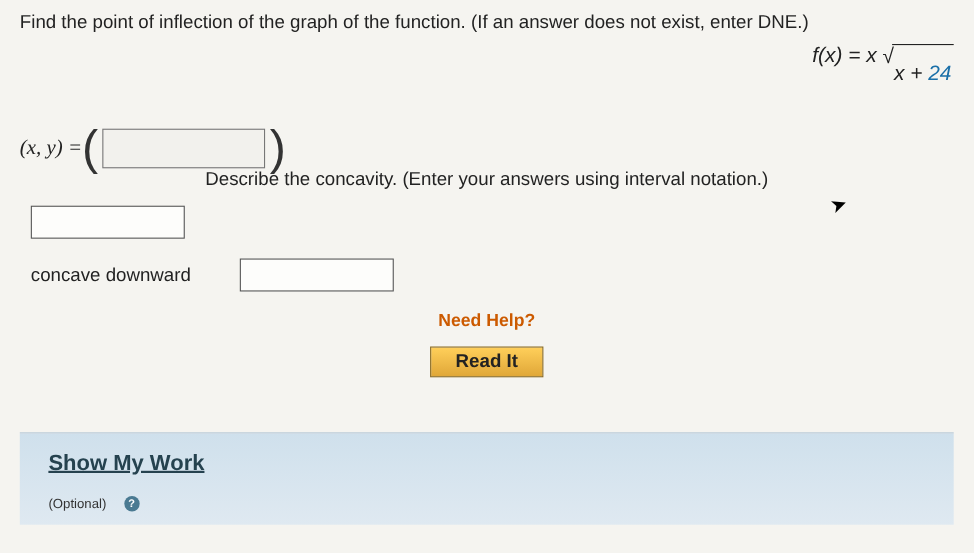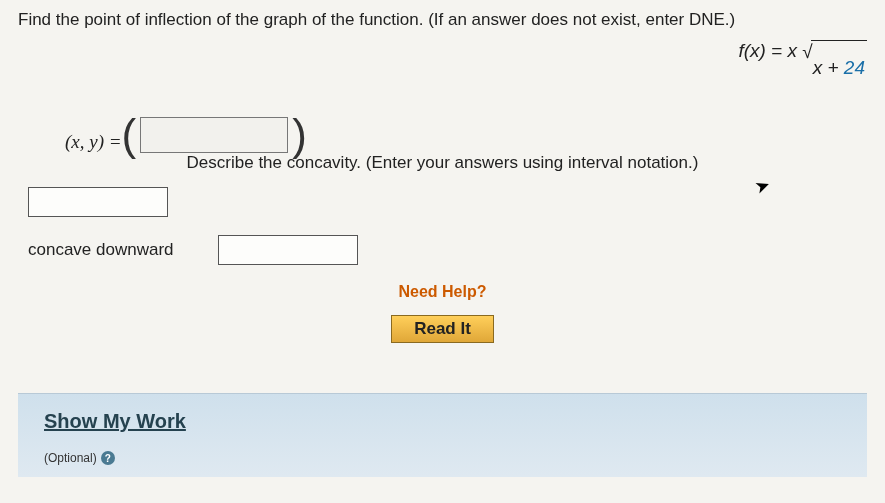--- a/index.html
+++ b/index.html
@@ -12,21 +12,21 @@
     color: #222;
     font-size: 17px;
     position: relative;
   }
   .question-line { margin-bottom: 10px; }
   .constant { color: #1a6fa8; }
   .formula { margin-left: 74px; font-style: italic; font-family: Liberation Sans, sans-serif; font-size: 19px; text-align: right; }
   .sqrt-wrap { display:inline-flex; align-items:flex-start; }
   .radical { font-style: normal; font-size: 19px; margin-right: -2px; position:relative; top:1px; }
   .under { border-top: 1.5px solid #222; padding: 16px 2px; }
-  .point-row { margin-top: 22px; display:flex; align-items:flex-end; font-family: 'Times New Roman', serif; font-style: italic; font-size:19px;margin-left:47px; }
+  .point-row { margin-top: 22px; display:flex; align-items:center; font-family: 'Times New Roman', serif; font-style: italic; font-size:19px; }
   .paren { font-size: 44px; font-weight: 200; font-style: normal; font-family: Arial; color:#333; line-height: 36px; }
   .answer-box-lg {
     width: 148px; height: 36px;
     border: 1px solid #777;
     background: #f2f1ed;
     margin: 0 4px;
   }
   .subhead { margin-bottom: 14px; text-align: center; }
   .conc-row { display:flex; align-items:center; margin: 6px 0 18px 10px; }
   .conc-label { width: 190px; }
@@ -47,21 +47,21 @@
     cursor: pointer;
     font-family: Arial;
   }
   .work-panel {
     margin-top: 50px;
     background: linear-gradient(#cfe0ec, #dfe9f1);
     padding: 16px 26px 12px 26px;
     border-top: 1px solid #b8c9d6;
   }
   .show-work { font-weight: bold; font-size: 20px; color: #25424f; text-decoration: underline; cursor:pointer; }
-  .optional-row { margin-top: 18px; font-size: 12px; color: #333; display:flex; align-items:center; gap:4px; }
+  .optional-row { margin-top: 18px; font-size: 12px; color: #333; display:flex; align-items:center; gap:16px; }
   .help-icon {
     display:inline-flex; align-items:center; justify-content:center;
     width:14px; height:14px; border-radius:50%;
     background:#4a7a92; color:#fff; font-size:10px; font-weight:bold;
     cursor:pointer;
   }
   .cursor-arrow {
     position:absolute;
     left: 755px; top: 175px;
     font-size: 18px;

